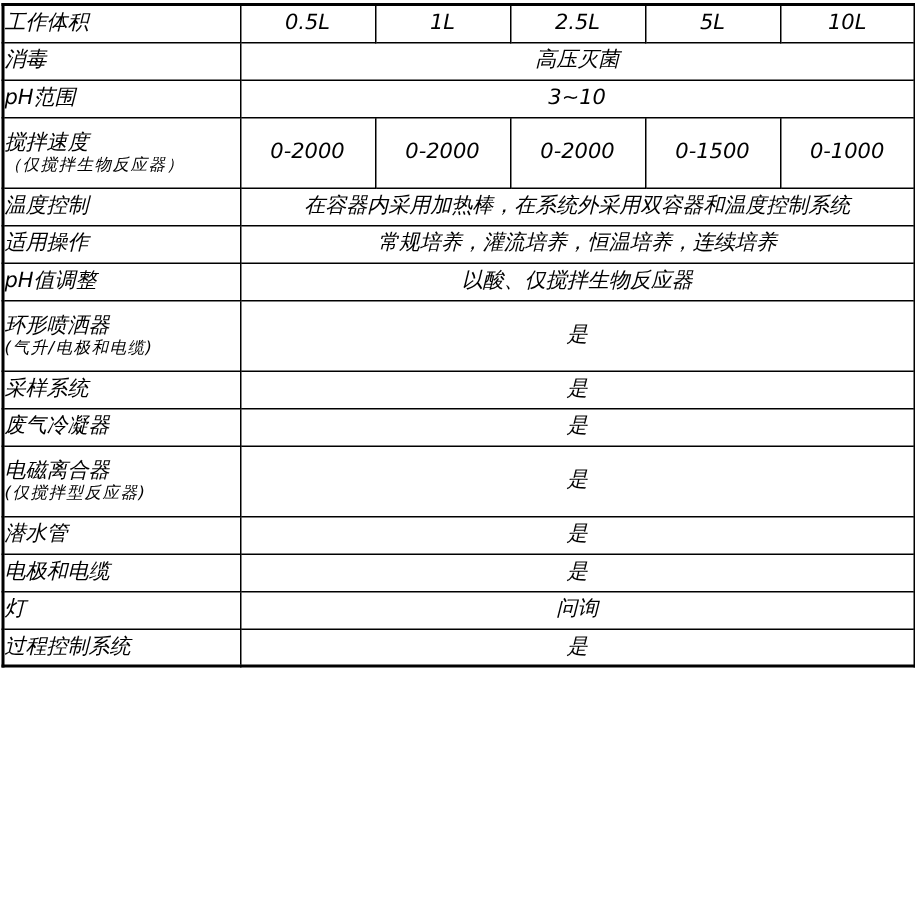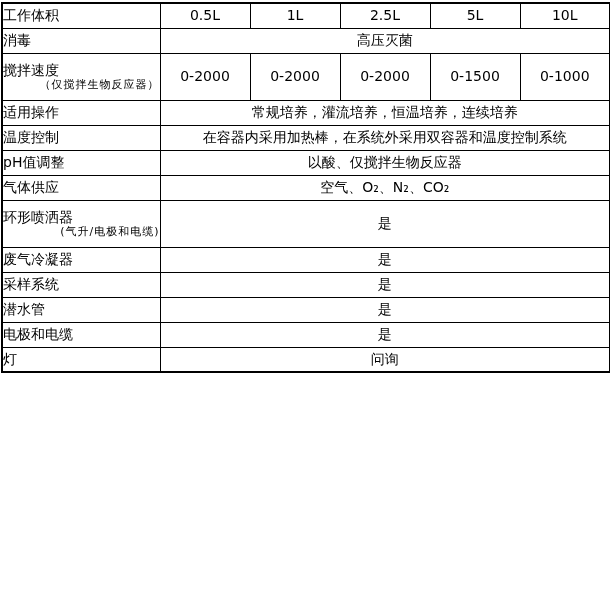--- a/index.html
+++ b/index.html
@@ -7,20 +7,21 @@
     padding: 0;
     background: #ffffff;
     width: 610px;
     height: 610px;
     overflow: hidden;
     font-family: "DejaVu Sans", sans-serif;
     color: #000000;
   }
   .spec-wrap {
     padding: 2px 16px 0 1px;
+    font-style: italic;
   }
   table.spec-table {
     border-collapse: collapse;
     table-layout: fixed;
     width: 608px;
     border: 2px solid #000000;
   }
   table.spec-table td {
     border: 1px solid #000000;
     font-size: 14px;
@@ -36,21 +37,20 @@
     padding: 1px 2px 1px 3px;
   }
   .label-main {
     font-size: 14px;
     white-space: nowrap;
   }
   .label-sub {
     font-size: 11px;
     letter-spacing: 1px;
     white-space: nowrap;
-    text-align: right;
   }
   td.value-cell {
     text-align: center;
     vertical-align: middle;
     font-size: 14px;
   }
 </style>
 </head>
 <body>
 
@@ -74,71 +74,78 @@
           <td class="value-cell">2.5L</td>
           <td class="value-cell">5L</td>
           <td class="value-cell">10L</td>
         </tr>
         <tr class="spec-row">
           <td class="label-cell">
             <div class="label-main">消毒</div>
           </td>
           <td colspan="5" class="value-cell">高压灭菌</td>
         </tr>
+        <tr class="spec-row">
+          <td class="label-cell">
+            <div class="label-main">pH范围</div>
+          </td>
+          <td colspan="5" class="value-cell">3~10</td>
+        </tr>
         <tr class="spec-row tall">
           <td class="label-cell">
             <div class="label-main">搅拌速度</div>
             <div class="label-sub">（仅搅拌生物反应器）</div>
           </td>
           <td class="value-cell">0-2000</td>
           <td class="value-cell">0-2000</td>
           <td class="value-cell">0-2000</td>
           <td class="value-cell">0-1500</td>
           <td class="value-cell">0-1000</td>
         </tr>
         <tr class="spec-row">
           <td class="label-cell">
+            <div class="label-main">温度控制</div>
+          </td>
+          <td colspan="5" class="value-cell">在容器内采用加热棒，在系统外采用双容器和温度控制系统</td>
+        </tr>
+        <tr class="spec-row">
+          <td class="label-cell">
             <div class="label-main">适用操作</div>
           </td>
           <td colspan="5" class="value-cell">常规培养，灌流培养，恒温培养，连续培养</td>
         </tr>
         <tr class="spec-row">
           <td class="label-cell">
-            <div class="label-main">温度控制</div>
-          </td>
-          <td colspan="5" class="value-cell">在容器内采用加热棒，在系统外采用双容器和温度控制系统</td>
-        </tr>
-        <tr class="spec-row">
-          <td class="label-cell">
             <div class="label-main">pH值调整</div>
           </td>
           <td colspan="5" class="value-cell">以酸、仅搅拌生物反应器</td>
-        </tr>
-        <tr class="spec-row">
-          <td class="label-cell">
-            <div class="label-main">气体供应</div>
-          </td>
-          <td colspan="5" class="value-cell">空气、O₂、N₂、CO₂</td>
         </tr>
         <tr class="spec-row tall">
           <td class="label-cell">
             <div class="label-main">环形喷洒器</div>
             <div class="label-sub">(气升/电极和电缆)</div>
           </td>
           <td colspan="5" class="value-cell">是</td>
         </tr>
         <tr class="spec-row">
           <td class="label-cell">
-            <div class="label-main">废气冷凝器</div>
+            <div class="label-main">采样系统</div>
           </td>
           <td colspan="5" class="value-cell">是</td>
         </tr>
         <tr class="spec-row">
           <td class="label-cell">
-            <div class="label-main">采样系统</div>
+            <div class="label-main">废气冷凝器</div>
+          </td>
+          <td colspan="5" class="value-cell">是</td>
+        </tr>
+        <tr class="spec-row tall">
+          <td class="label-cell">
+            <div class="label-main">电磁离合器</div>
+            <div class="label-sub">(仅搅拌型反应器)</div>
           </td>
           <td colspan="5" class="value-cell">是</td>
         </tr>
         <tr class="spec-row">
           <td class="label-cell">
             <div class="label-main">潜水管</div>
           </td>
           <td colspan="5" class="value-cell">是</td>
         </tr>
         <tr class="spec-row">
@@ -146,15 +153,21 @@
             <div class="label-main">电极和电缆</div>
           </td>
           <td colspan="5" class="value-cell">是</td>
         </tr>
         <tr class="spec-row">
           <td class="label-cell">
             <div class="label-main">灯</div>
           </td>
           <td colspan="5" class="value-cell">问询</td>
         </tr>
+        <tr class="spec-row">
+          <td class="label-cell">
+            <div class="label-main">过程控制系统</div>
+          </td>
+          <td colspan="5" class="value-cell">是</td>
+        </tr>
       </tbody>
   </table>
 </div>
 
 </body></html>

